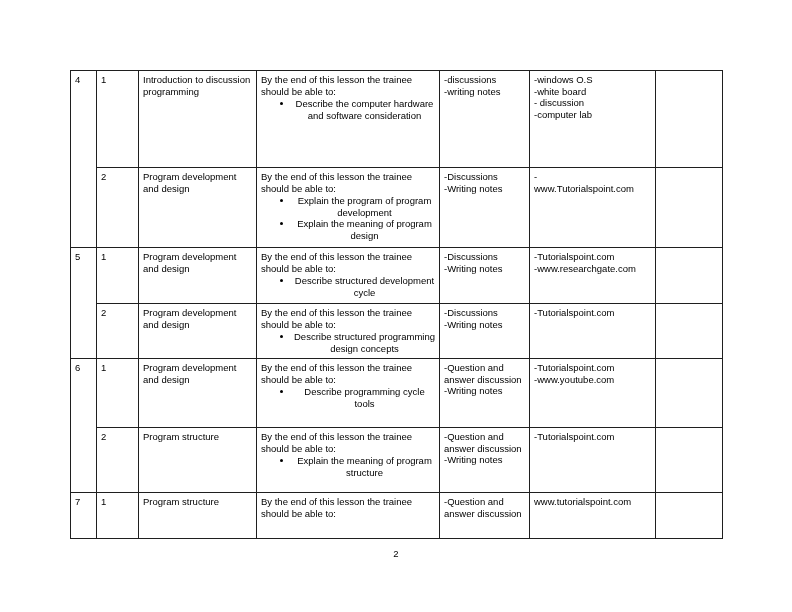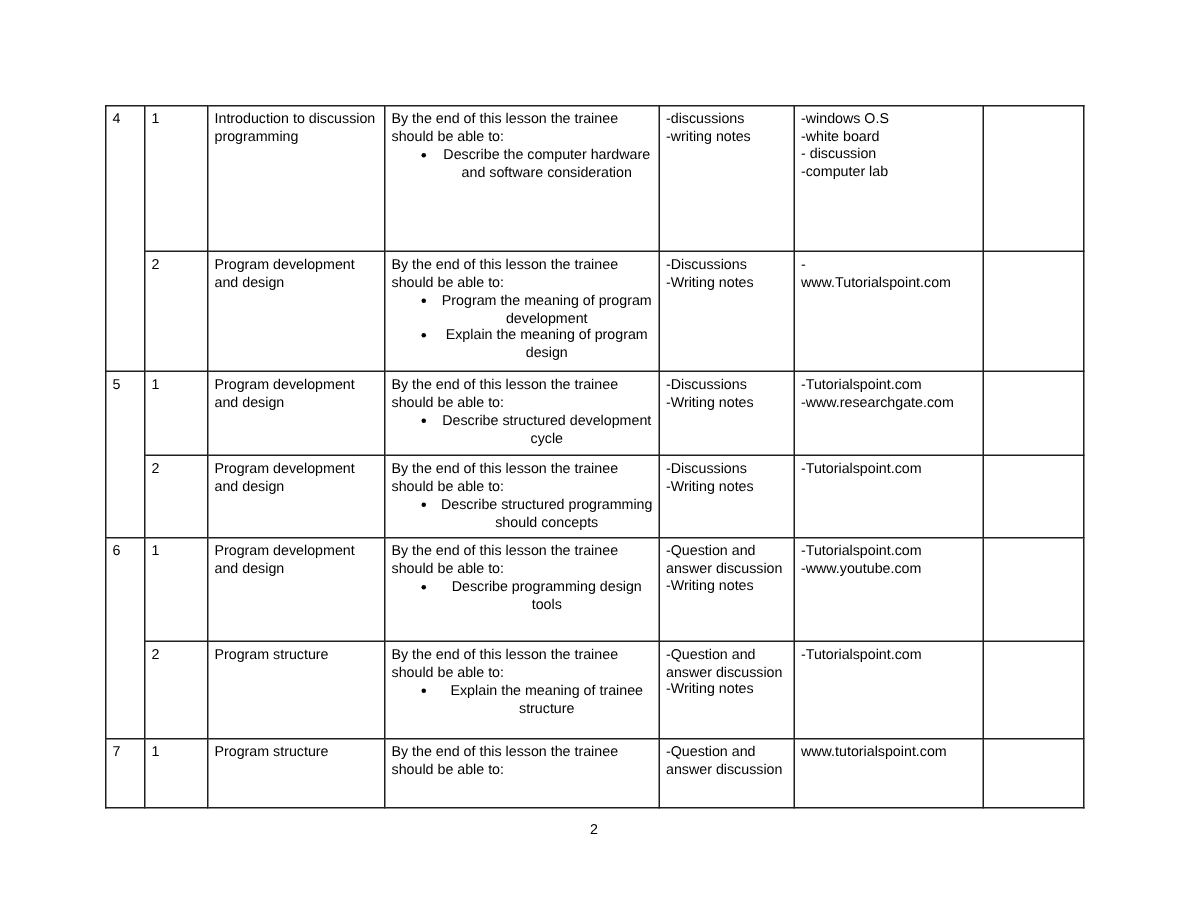--- a/index.html
+++ b/index.html
@@ -84,21 +84,21 @@
 -computer lab</td>
         <td></td>
       </tr>
 
       <tr class="r1">
         <td>2</td>
         <td>Program development and design</td>
         <td>
           <div>By the end of this lesson the trainee should be able to:</div>
           <ul class="bullets">
-            <li>Program the meaning of program development</li>
+            <li>Explain the program of program development</li>
             <li>Explain the meaning of program design</li>
           </ul>
         </td>
         <td class="pre">-Discussions
 -Writing notes</td>
         <td class="pre">-
 www.Tutorialspoint.com</td>
         <td></td>
       </tr>
 
@@ -118,53 +118,53 @@
 -www.researchgate.com</td>
         <td></td>
       </tr>
 
       <tr class="r3">
         <td>2</td>
         <td>Program development and design</td>
         <td>
           <div>By the end of this lesson the trainee should be able to:</div>
           <ul class="bullets">
-            <li>Describe structured programming should concepts</li>
+            <li>Describe structured programming design concepts</li>
           </ul>
         </td>
         <td class="pre">-Discussions
 -Writing notes</td>
         <td class="pre">-Tutorialspoint.com</td>
         <td></td>
       </tr>
 
       <tr class="r4">
         <td rowspan="2">6</td>
         <td>1</td>
         <td>Program development and design</td>
         <td>
           <div>By the end of this lesson the trainee should be able to:</div>
           <ul class="bullets">
-            <li>Describe programming design tools</li>
+            <li>Describe programming cycle tools</li>
           </ul>
         </td>
         <td class="pre">-Question and answer discussion
 -Writing notes</td>
         <td class="pre">-Tutorialspoint.com
 -www.youtube.com</td>
         <td></td>
       </tr>
 
       <tr class="r5">
         <td>2</td>
         <td>Program structure</td>
         <td>
           <div>By the end of this lesson the trainee should be able to:</div>
           <ul class="bullets">
-            <li>Explain the meaning of trainee structure</li>
+            <li>Explain the meaning of program structure</li>
           </ul>
         </td>
         <td class="pre">-Question and answer discussion
 -Writing notes</td>
         <td class="pre">-Tutorialspoint.com</td>
         <td></td>
       </tr>
 
       <tr class="r6">
         <td>7</td>

